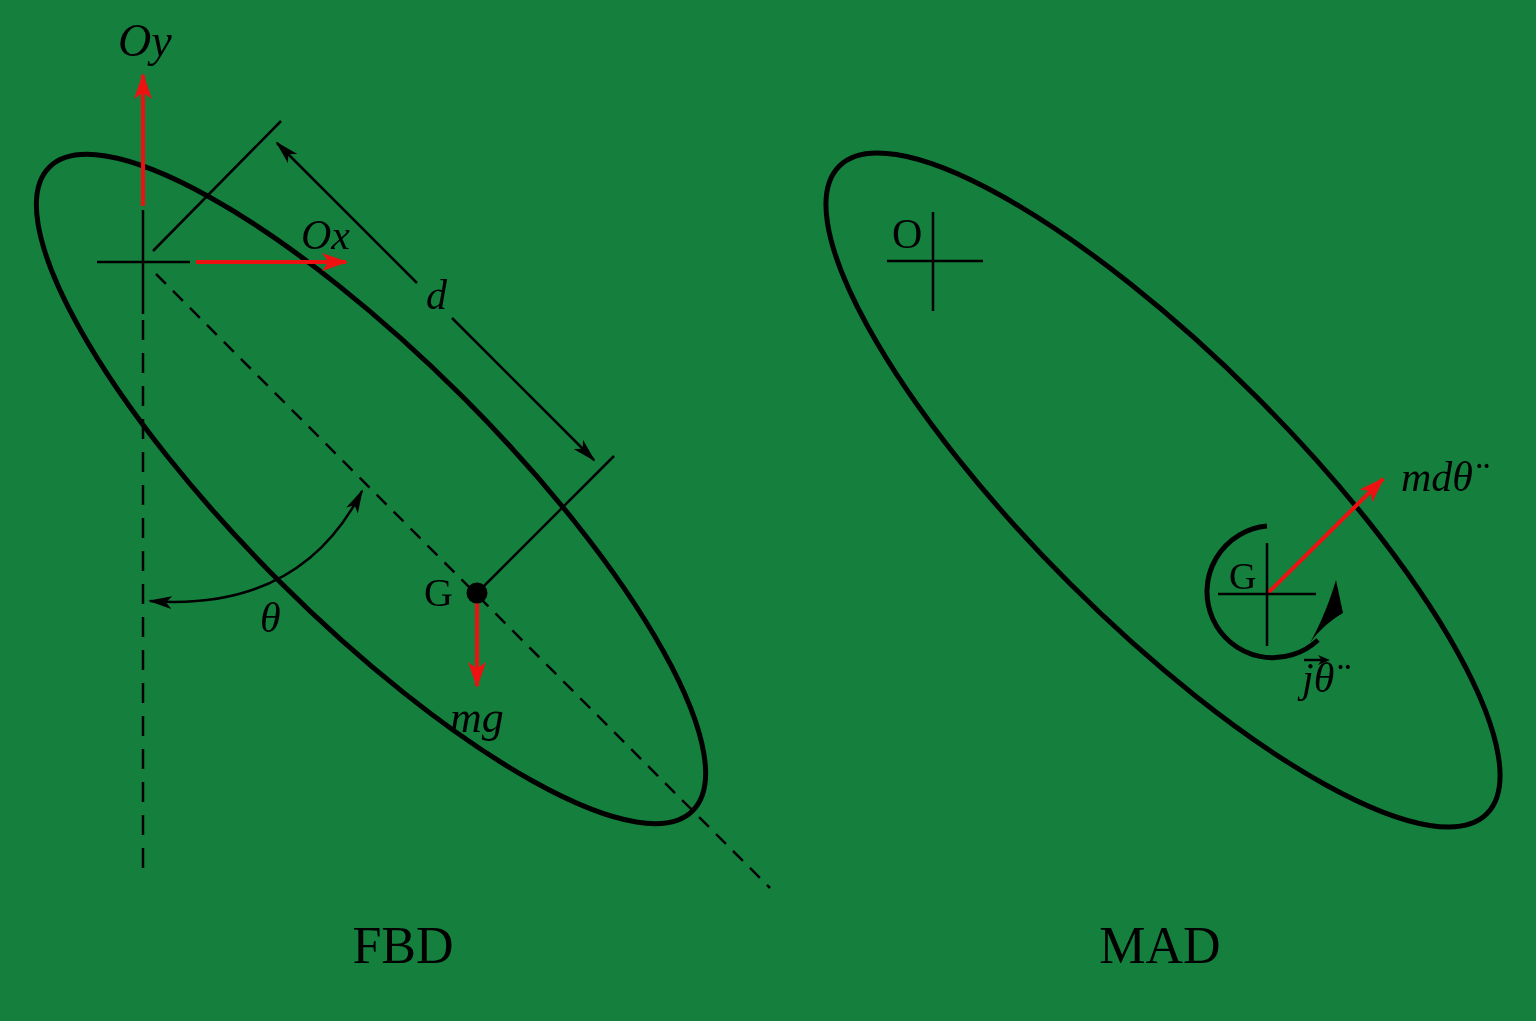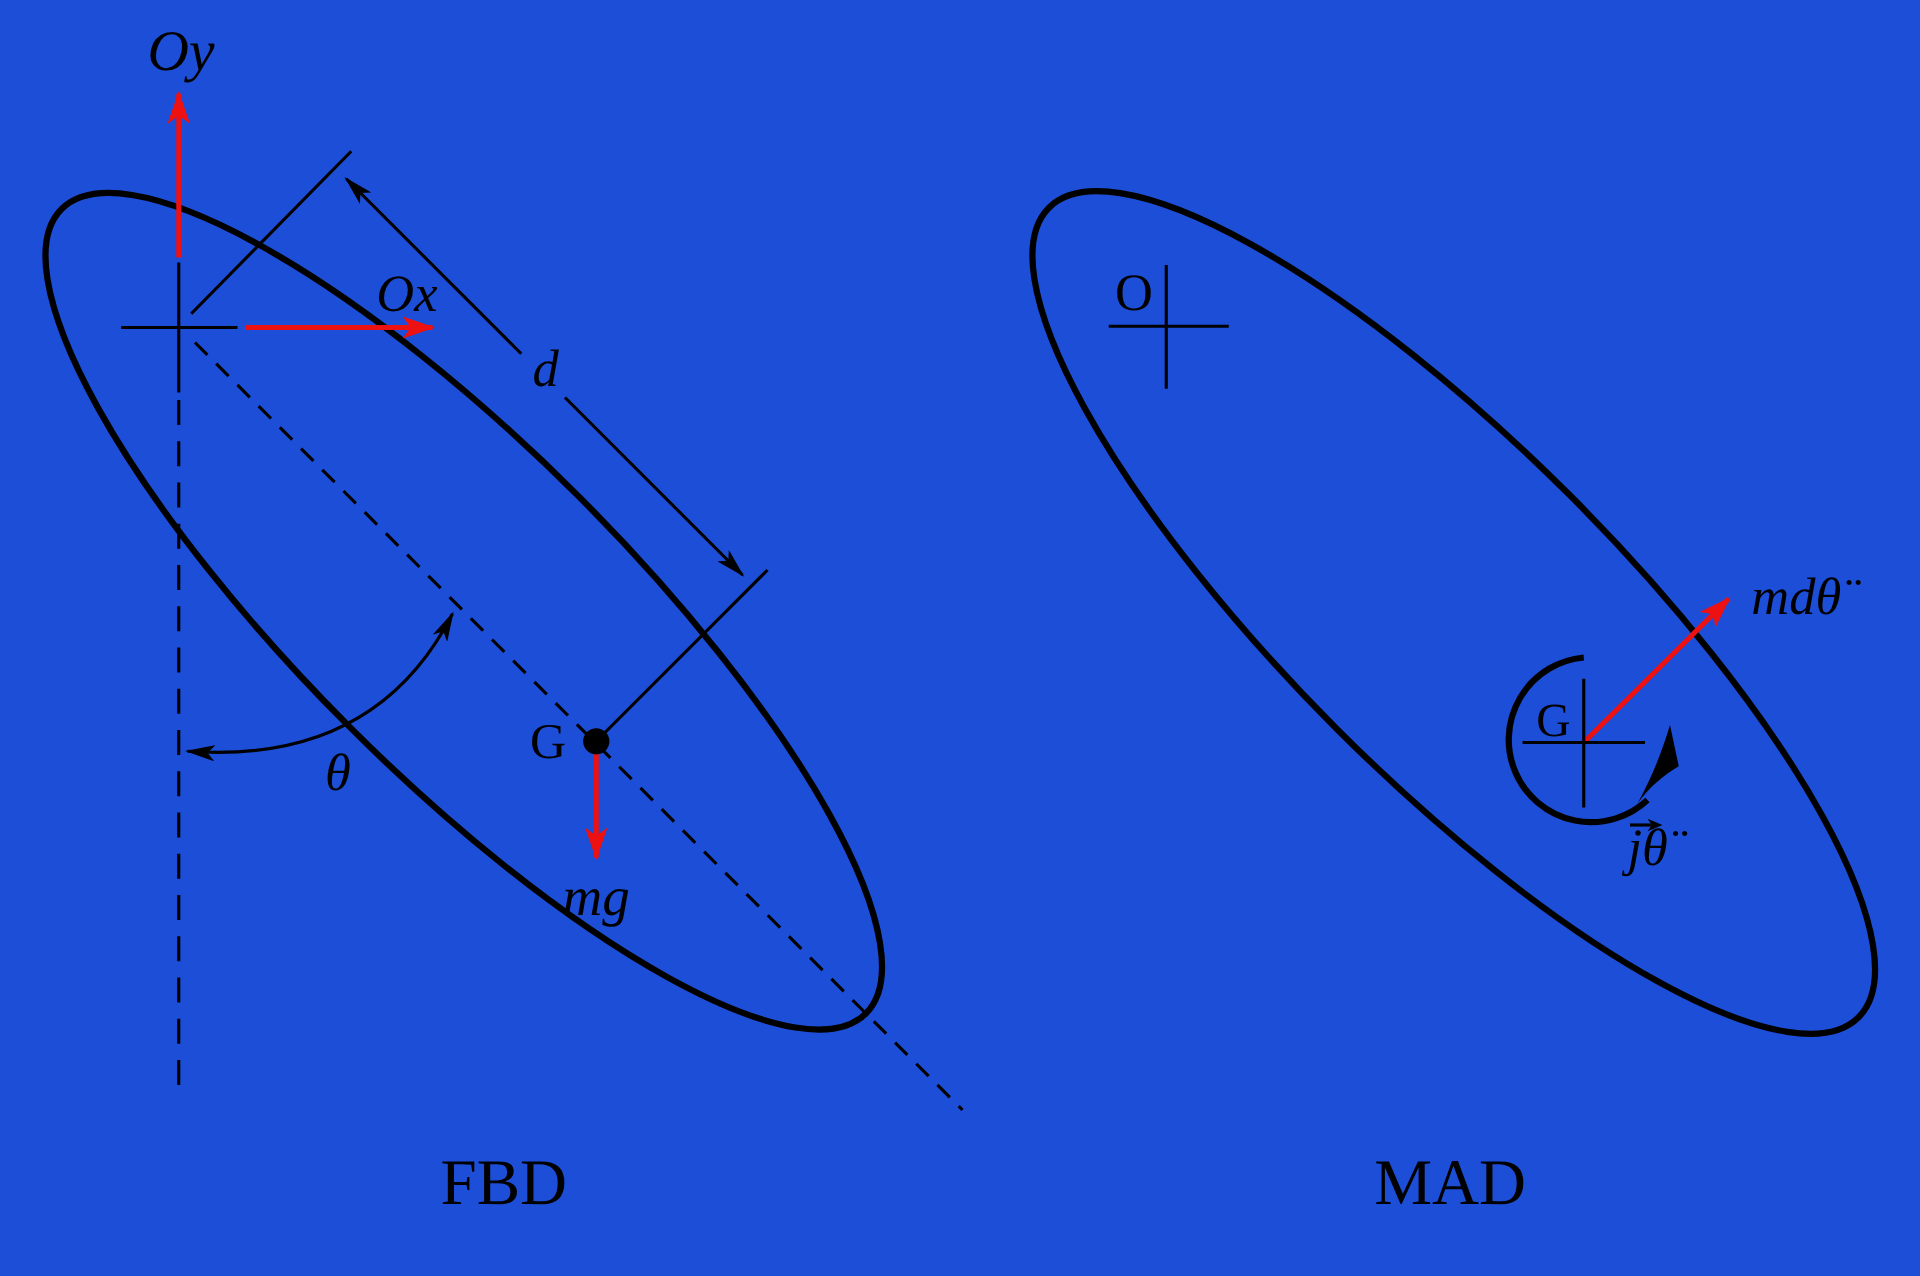--- a/index.html
+++ b/index.html
@@ -1,16 +1,16 @@
 <!DOCTYPE html>
 <html><head>
 <meta charset="utf-8">
 <style>
   html,body{margin:0;padding:0;background:#ffffff;}
-  .stage{width:1536px;height:1021px;position:relative;background:#1d4ed8;overflow:hidden;}
+  .stage{width:1536px;height:1021px;position:relative;background:#15803d;overflow:hidden;}
   svg{display:block;}
   text{font-family:"Liberation Serif","DejaVu Serif",serif;fill:#000000;}
   .it{font-style:italic;}
   .caption{font-size:52px;}
   .lbl42{font-size:42px;}
   .lbl46{font-size:46px;}
   .lbl44{font-size:44px;}
   .lbl40{font-size:40px;}
   .lbl38{font-size:38px;}
   .ink{stroke:#000000;fill:none;}

